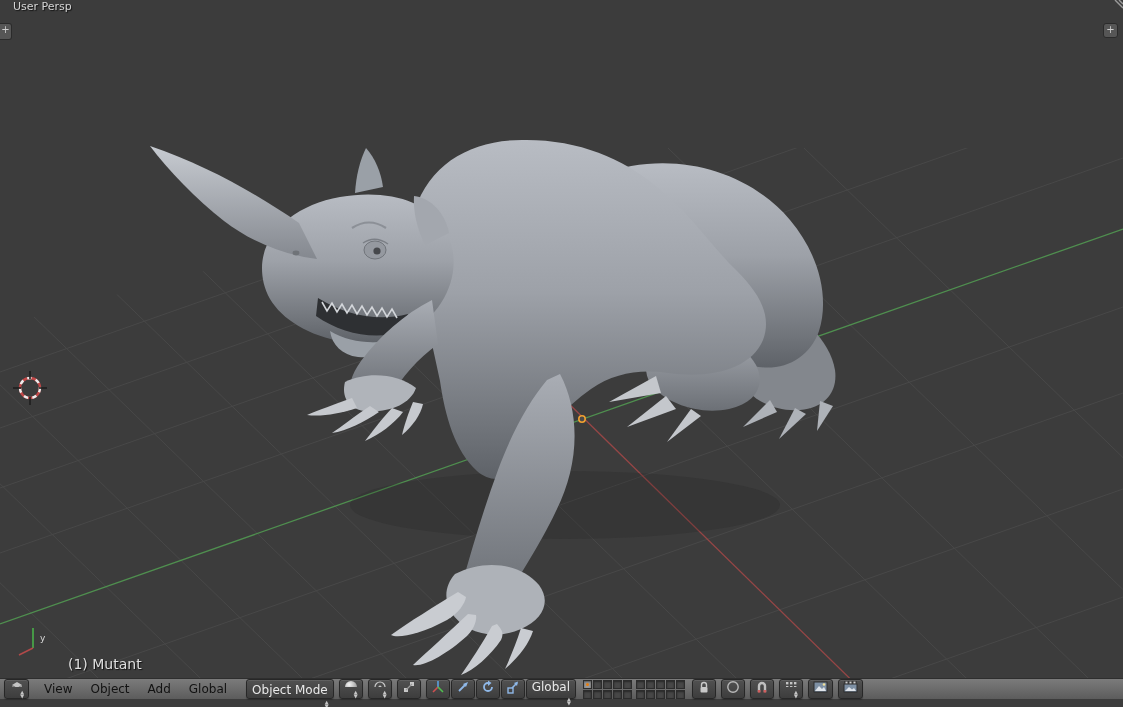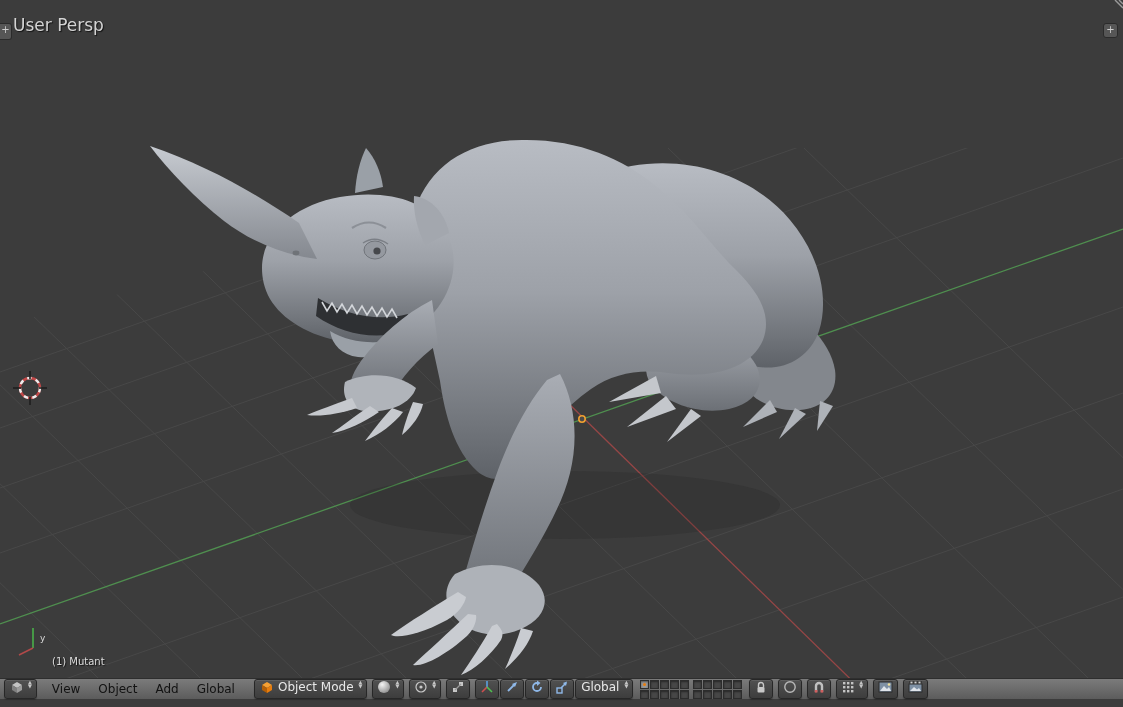--- a/index.html
+++ b/index.html
@@ -5,48 +5,48 @@
   html,body{margin:0;padding:0;}
   body{
     width:1123px;height:707px;position:relative;overflow:hidden;
     background:#3c3c3c;font-family:"DejaVu Sans",sans-serif;
     -webkit-font-smoothing:antialiased;
   }
   
   .viewport{position:absolute;left:0;top:0;width:1123px;height:678px;background:#3c3c3c;}
   .viewport svg.scene{position:absolute;left:0;top:0;}
   .view-label{
-    position:absolute;left:13px;top:15px;font-size:17px;color:#d4d4d4;
+    position:absolute;left:13px;top:0;font-size:11px;color:#d4d4d4;
     text-shadow:1px 1px 1px rgba(0,0,0,.7);
     text-align:right;
   }
   .object-label{
-    position:absolute;left:52px;top:656px;font-size:10px;color:#dedede;
+    position:absolute;left:68px;top:656px;font-size:14px;color:#dedede;
     text-shadow:1px 1px 1px rgba(0,0,0,.7);
   }
   .expand-tab{
     position:absolute;background:#565656;border:1px solid #2b2b2b;color:#cfcfcf;
     font-size:10px;line-height:12px;text-align:center;cursor:pointer;
   }
   .expand-left{left:0;top:23px;width:11px;height:15px;border-left:none;border-radius:0 3px 3px 0;}
   .expand-right{right:5px;top:23px;width:13px;height:13px;border-radius:3px;}
   .corner-grip{position:absolute;right:0;top:0;width:14px;height:14px;}
 
   
   .header{
     position:absolute;left:0;top:678px;width:1123px;height:21px;box-sizing:border-box;
     background:linear-gradient(#7b7b7b,#5c5c5c);border-top:1px solid #2e2e2e;
     display:flex;align-items:center;padding:0 4px;gap:5px;font-size:12px;
   }
   .btn{
-    height:20px;box-sizing:border-box;display:flex;align-items:flex-start;gap:3px;
+    height:20px;box-sizing:border-box;display:flex;align-items:flex-end;gap:3px;
     padding:0 4px;border:1px solid #272727;border-radius:3px;color:#e4e4e4;
     background:linear-gradient(#515151,#3d3d3d);
     box-shadow:inset 0 1px 0 rgba(255,255,255,.09), 0 1px 1px rgba(0,0,0,.25);
-    cursor:pointer;white-space:nowrap;
+    cursor:pointer;white-space:nowrap;flex-direction:column;
   }
   .btn .btn-label{font-size:12px;color:#e8e8e8;padding:0 1px;}
   .arrows{display:flex;flex-direction:column;justify-content:center;margin-left:1px;}
   .arrows i{font-style:normal;font-size:5px;line-height:4px;color:#c6c6c6;display:block;}
   .menubar{display:flex;align-items:center;gap:2px;margin:0 6px 0 2px;}
   .menu{color:#121212;padding:2px 8px;border-radius:3px;cursor:pointer;}
   .group{display:flex;align-items:center;gap:1px;}
   .ic{display:block;}
   
   .layers{display:flex;gap:4px;margin:0 2px;}

